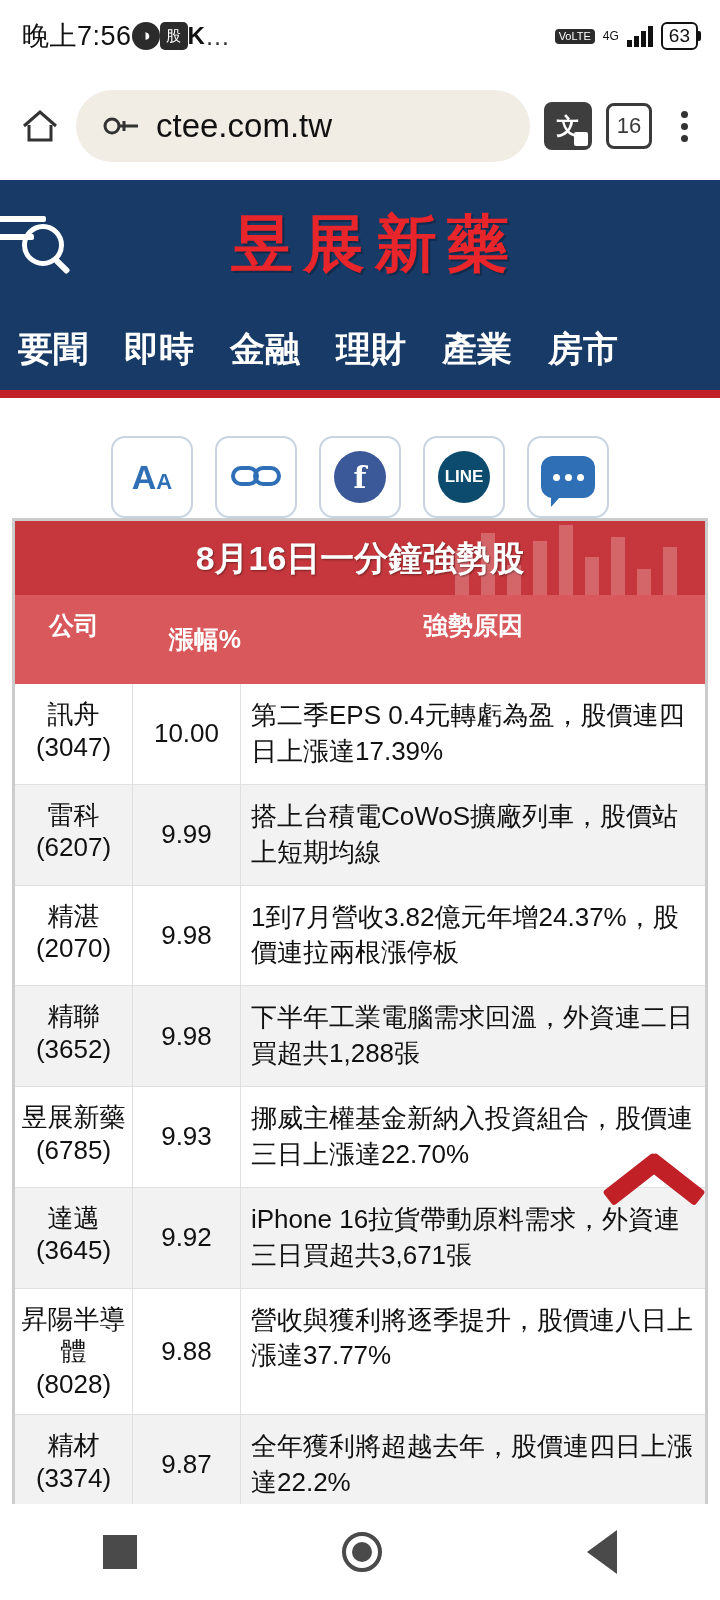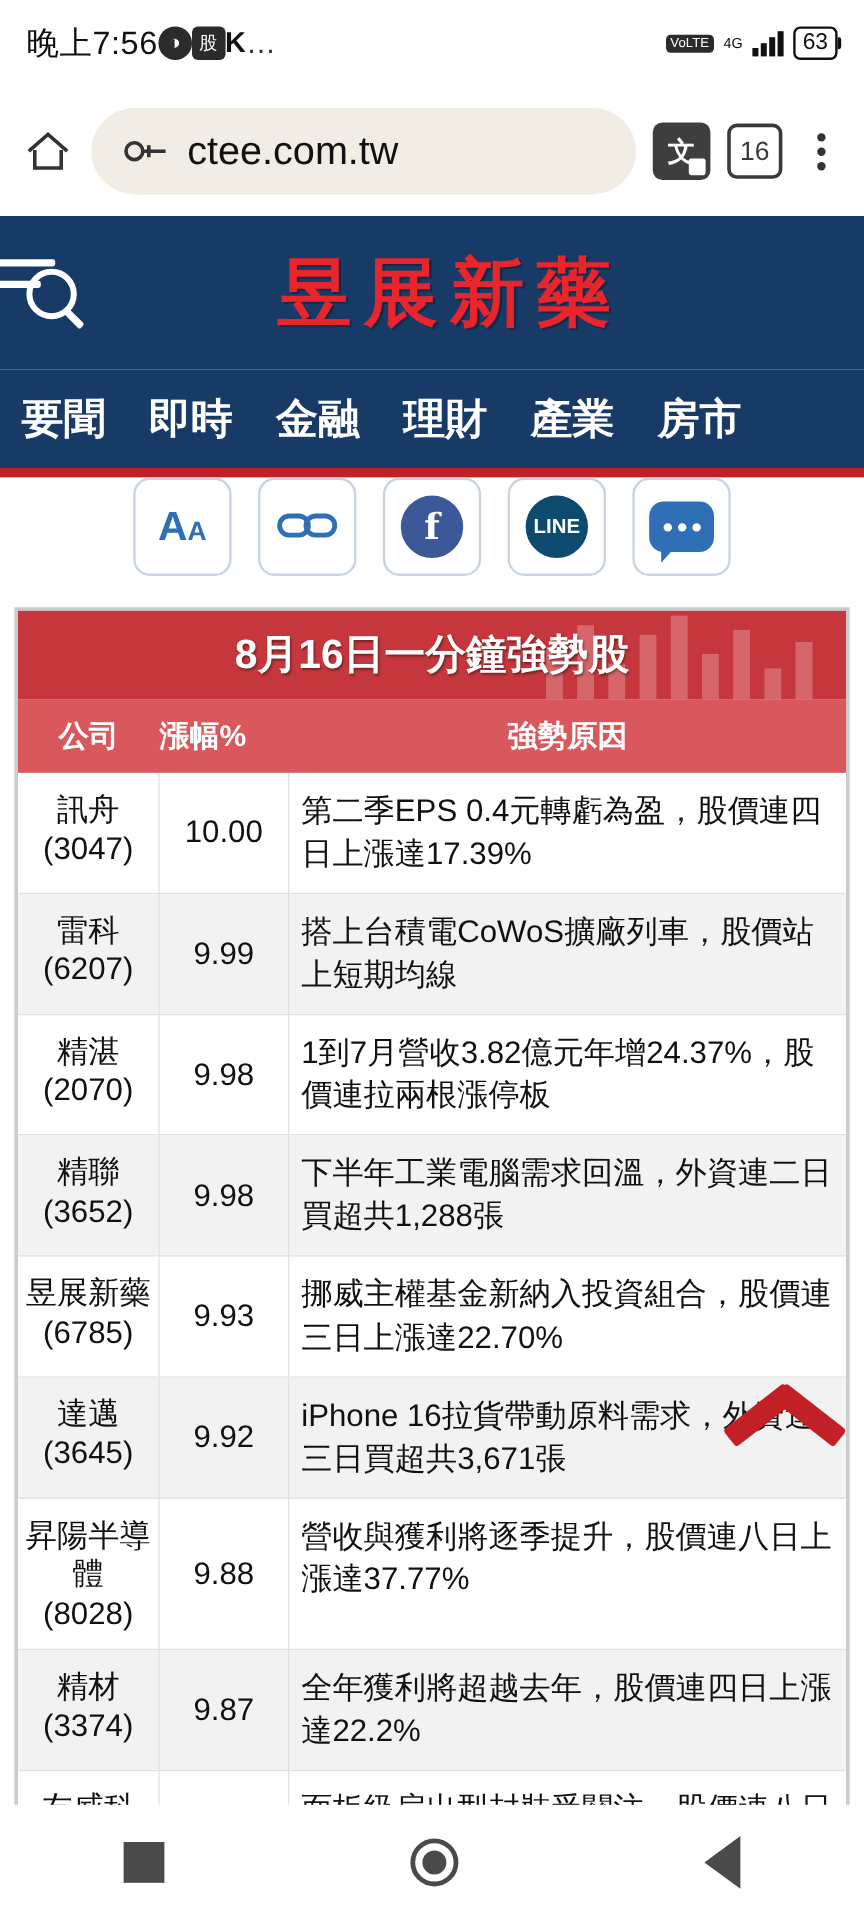--- a/index.html
+++ b/index.html
@@ -69,21 +69,21 @@
 
   
   .nav { height:82px; background:#173a66; display:flex; align-items:center; position:relative; }
   .nav-item { color:#fff; font-size:35px; font-weight:bold; padding:0 18px; white-space:nowrap; position:relative; height:82px;
               display:flex; align-items:center; }
   .nav-item.active { color:#f5b921; }
   .nav-item.active:after { content:""; position:absolute; left:8px; right:8px; bottom:0; height:6px; background:#fff; }
   .nav-underline { height:8px; background:#c12026; }
 
   
-  .share-row { height:108px; display:flex; align-items:flex-start; justify-content:center; gap:22px; background:#fff; }
+  .share-row { height:120px; display:flex; align-items:flex-end; justify-content:center; gap:22px; background:#fff; }
   .share-btn { width:82px; height:82px; border:2px solid #c8d4e2; border-radius:14px;
                display:flex; align-items:center; justify-content:center; color:#2f6fb5; background:#fff; }
   .sb-aa { font-size:34px; font-weight:bold; color:#2f6fb5; }
   .sb-aa small { font-size:22px; }
   .circ { width:52px; height:52px; border-radius:50%; display:flex; align-items:center;
           justify-content:center; color:#fff; font-size:30px; font-weight:bold; }
   .circ.fb { background:#3b5998; font-family:"DejaVu Serif",serif; }
   .circ.line { background:#0c4a6e; font-size:17px; }
   .chat-bubble { width:54px; height:42px; background:#2f6fb5; border-radius:12px; position:relative;
                  display:flex; align-items:center; justify-content:center; gap:5px; }
@@ -97,21 +97,21 @@
 
   
   .card { margin:0 12px; border:3px solid #ccc; background:#fff; }
   .card-head { position:relative; height:74px; background:#c5373c; overflow:hidden; }
   .card-head .bars-bg { position:absolute; right:0; top:0; bottom:0; width:260px; opacity:0.45; }
   .card-head .bars-bg i { position:absolute; bottom:0; width:14px; background:#e8a0a3; }
   .card-title { position:relative; z-index:2; color:#fff; font-size:34px; font-weight:bold;
                 text-align:center; line-height:74px; text-shadow:1px 1px 2px rgba(0,0,0,.4); }
   .thead { display:flex; background:#d9585c; color:#fff; font-size:25px; font-weight:bold; }
   .thead .c1 { width:118px; text-align:center; padding:14px 0; }
-  .thead .c2 { width:108px; text-align:left; padding:14px 0; }
+  .thead .c2 { width:108px; text-align:right; padding:28px 0; }
   .thead .c3 { flex:1; text-align:center; padding:14px 0; }
   .trow { display:flex; font-size:26px; color:#111; border-bottom:1px solid #e0e0e0; }
   .trow.alt { background:#f2f2f2; }
   .trow .c1 { width:118px; text-align:center; padding:14px 4px; line-height:1.25; border-right:1px solid #e0e0e0; }
   .trow .c2 { width:108px; text-align:center; padding:14px 4px; display:flex; align-items:center;
               justify-content:center; border-right:1px solid #e0e0e0; }
   .trow .c3 { flex:1; padding:14px 10px; line-height:1.38; text-align:left; }
 
   
   .chevron { position:absolute; right:20px; top:1172px; width:92px; height:58px; z-index:20; }

